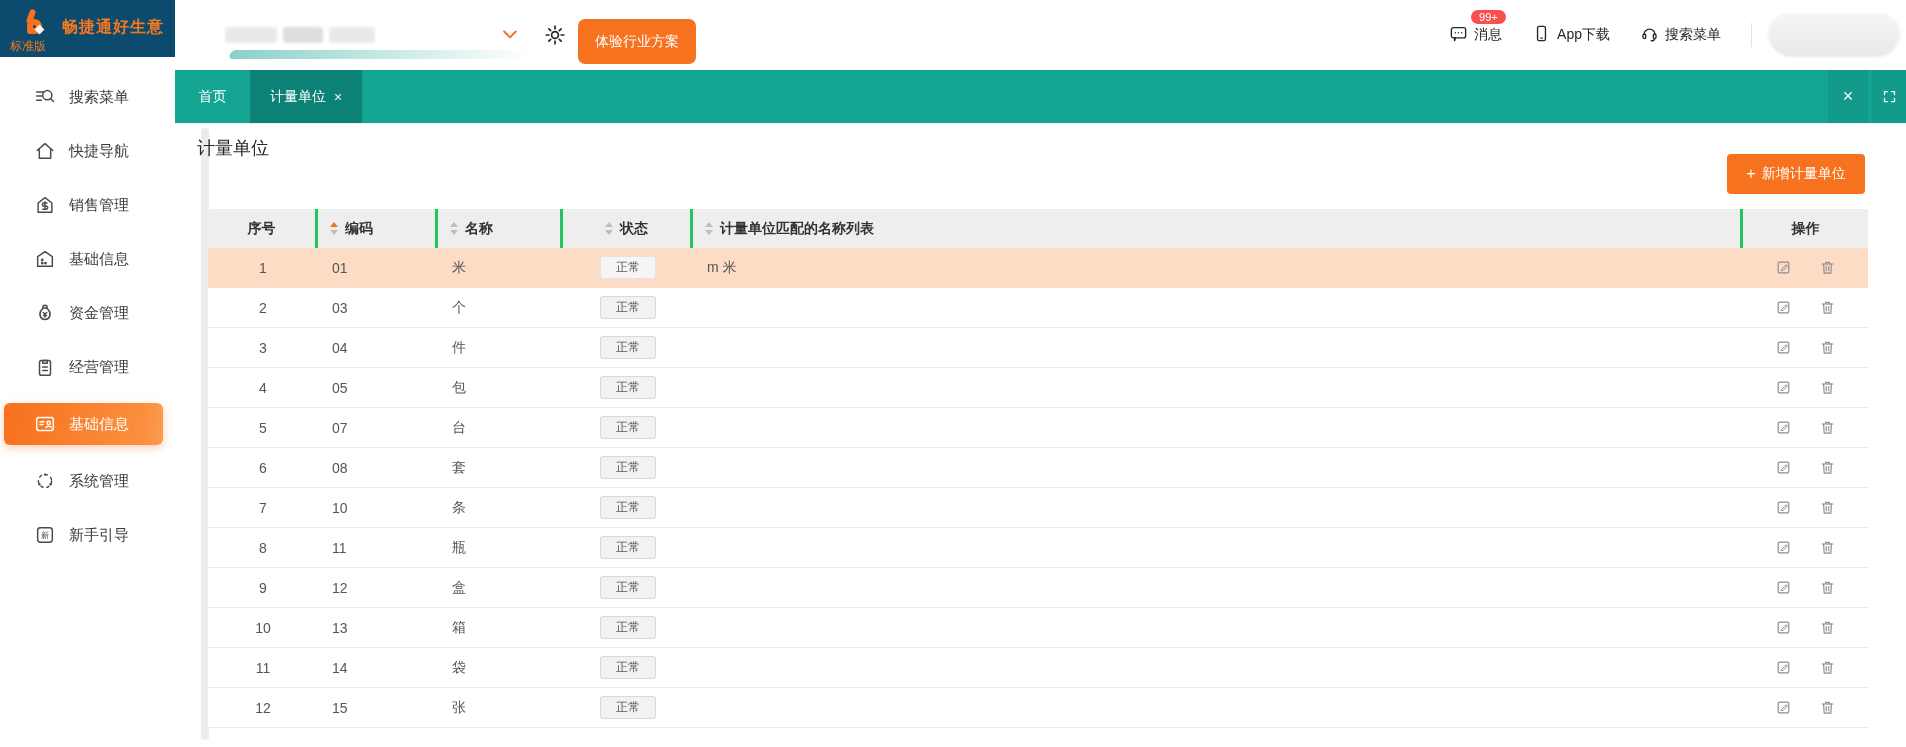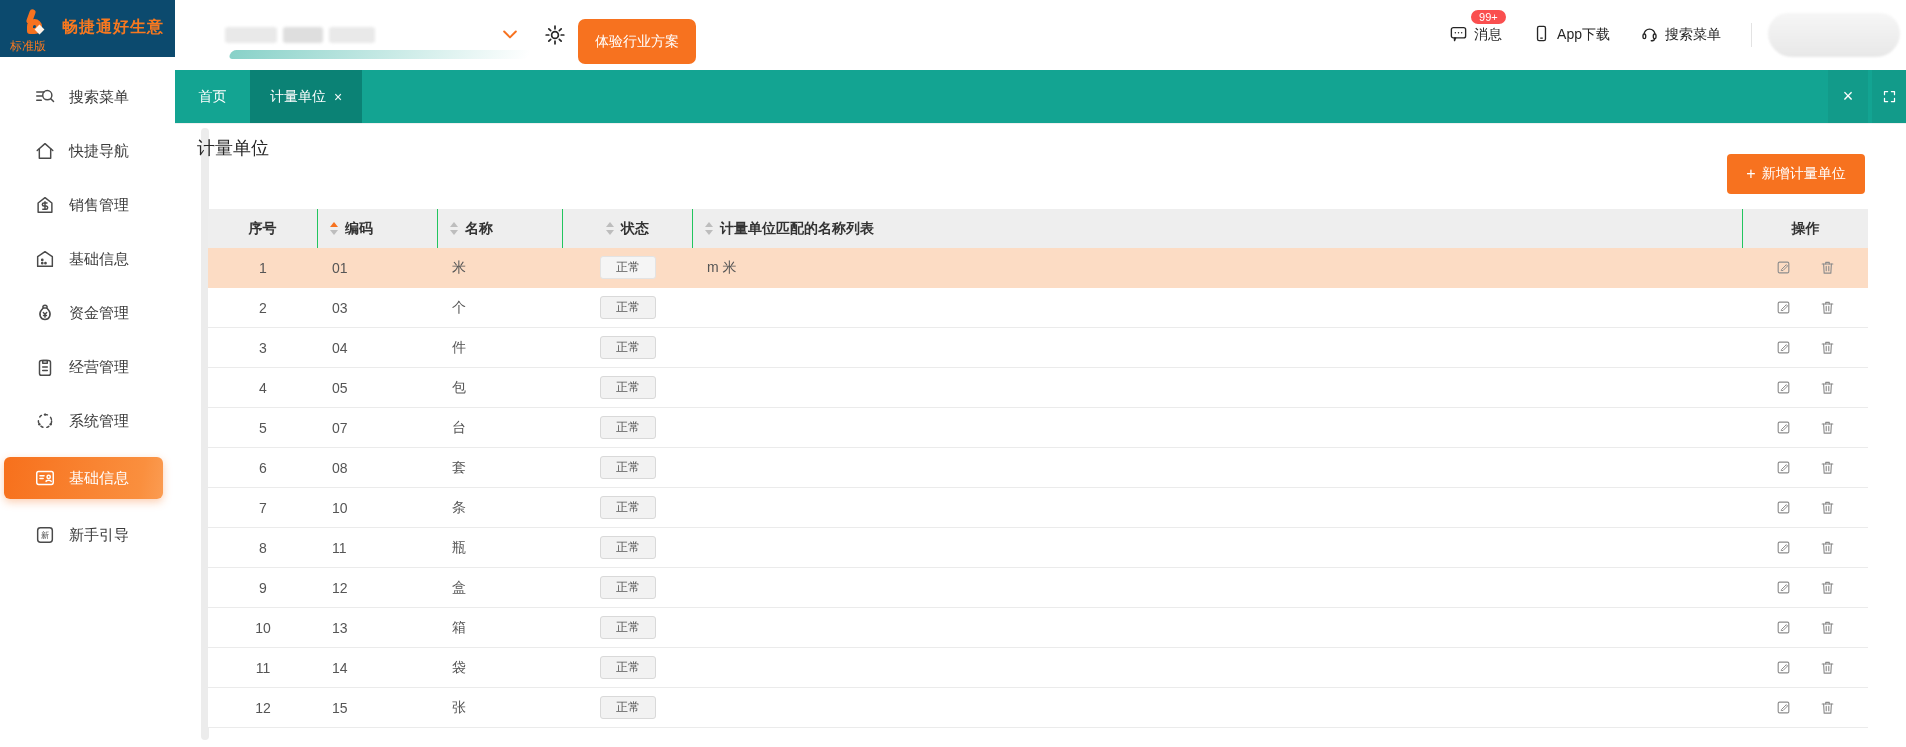--- a/index.html
+++ b/index.html
@@ -63,21 +63,21 @@
   .left-scroll { position:absolute; left:26px; top:4px; width:8px; height:612px; background:#ececec; border-radius:4px; }
   .page-title { position:absolute; left:22px; top:12px; font-size:18px; font-weight:500; color:#262626; }
   .add-btn { position:absolute; left:1552px; top:30px; width:138px; height:40px; background:#f7721f; color:#fff;
     border:none; border-radius:4px; font-size:14px; display:flex; align-items:center; justify-content:center; gap:6px;
     cursor:pointer; font-family:inherit; }
   .add-btn .plus { font-size:16px; }
   
   .table { position:absolute; left:33px; top:85px; width:1660px; }
   .t-head, .tr { display:grid; grid-template-columns:110px 120px 125px 130px 1050px 125px; }
   .t-head { background:#eeeeee; height:39px; }
-  .th { display:flex; align-items:center; font-weight:bold; color:#333; padding-left:12px; border-right:1px solid #22c55e; }
+  .th { display:flex; align-items:center; font-weight:bold; color:#333; padding-left:12px; border-right:3px solid #22c55e; }
   .th:last-child { border-right:none; }
   .th.center, .td.center { justify-content:center; padding-left:0; }
   .tr { height:40px; border-bottom:1px solid #ebebeb; background:#fff; }
   .tr.highlighted { background:#fcdcc4; border-bottom-color:#fcdcc4; }
   .td { display:flex; align-items:center; color:#555; padding-left:14px; }
   .caret { display:inline-flex; flex-direction:column; gap:3px; margin-right:7px; }
   .caret i { width:0; height:0; border-left:4px solid transparent; border-right:4px solid transparent; }
   .caret .up { border-bottom:5px solid #bdbdbd; }
   .caret .down { border-top:5px solid #bdbdbd; }
   .caret.asc .up { border-bottom-color:#f7721f; }
@@ -159,41 +159,41 @@
         <div class="side-item">
           <span class="s-icon">
             <svg viewBox="0 0 24 24" fill="none" stroke="currentColor" stroke-width="1.6" stroke-linecap="round" stroke-linejoin="round">
               <rect x="6" y="5" width="12" height="16" rx="2"></rect>
               <path d="M9.5 5h5v2.8h-5z"></path>
               <path d="M9.5 12h5M9.5 15.8h5"></path>
             </svg>
           </span>
           <span class="s-label">经营管理</span>
         </div>
+        <div class="side-item active">
+          <span class="s-icon">
+            <svg viewBox="0 0 24 24" fill="none" stroke="currentColor" stroke-width="1.6" stroke-linecap="round" stroke-linejoin="round">
+              <rect x="3" y="5" width="18" height="14" rx="2"></rect>
+              <path d="M6.5 9.5h4.5M6.5 12.5h3.5"></path>
+              <circle cx="16" cy="10.8" r="1.8"></circle>
+              <path d="M13.2 15.8c0-1.8 5.6-1.8 5.6 0"></path>
+            </svg>
+          </span>
+          <span class="s-label">基础信息</span>
+        </div>
         <div class="side-item">
           <span class="s-icon">
             <svg viewBox="0 0 24 24" fill="none" stroke="currentColor" stroke-width="1.6" stroke-linecap="round" stroke-linejoin="round">
               <circle cx="12" cy="12" r="7.2" stroke-dasharray="2.4 4.4"></circle>
               <circle cx="12" cy="5" r="1.3" fill="currentColor" stroke="none"></circle>
               <circle cx="5.8" cy="15.5" r="1.3" fill="currentColor" stroke="none"></circle>
               <circle cx="18.2" cy="15.5" r="1.3" fill="currentColor" stroke="none"></circle>
             </svg>
           </span>
           <span class="s-label">系统管理</span>
-        </div>
-        <div class="side-item active">
-          <span class="s-icon">
-            <svg viewBox="0 0 24 24" fill="none" stroke="currentColor" stroke-width="1.6" stroke-linecap="round" stroke-linejoin="round">
-              <rect x="3" y="5" width="18" height="14" rx="2"></rect>
-              <path d="M6.5 9.5h4.5M6.5 12.5h3.5"></path>
-              <circle cx="16" cy="10.8" r="1.8"></circle>
-              <path d="M13.2 15.8c0-1.8 5.6-1.8 5.6 0"></path>
-            </svg>
-          </span>
-          <span class="s-label">基础信息</span>
         </div>
         <div class="side-item">
           <span class="s-icon">
             <svg viewBox="0 0 24 24" fill="none" stroke="currentColor" stroke-width="1.6" stroke-linecap="round" stroke-linejoin="round">
               <rect x="4" y="4" width="16" height="16" rx="3"></rect>
               <text x="12" y="15.5" text-anchor="middle" font-size="9" fill="currentColor" stroke="none">新</text>
             </svg>
           </span>
           <span class="s-label">新手引导</span>
         </div>

